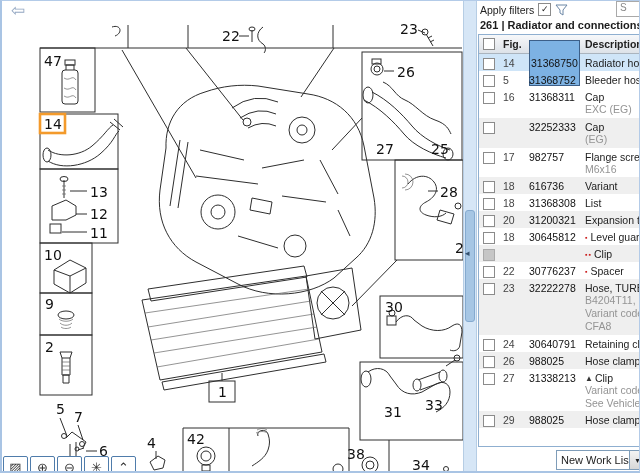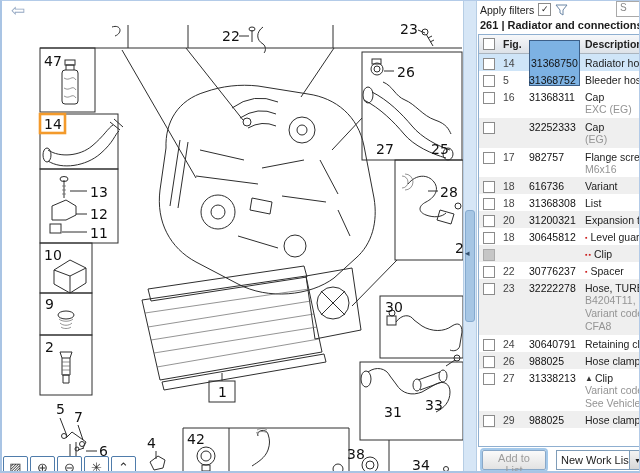--- a/index.html
+++ b/index.html
@@ -469,20 +469,19 @@
           <span class="cfig">29</span>
           <span class="cpart"><span style="font-style: normal;">988025</span></span>
           <div class="cdesc">
             <div class="dline"><span>Hose clamp</span></div>
           </div>
         </div>
       </div>
   </div>
 
   <div class="actions">
-    <button class="addbtn">Add to List</button>
     <div class="worklist">
       <span>New Work List</span>
       <span class="ddbtn">▾</span>
     </div>
 
   </div>
 </div>
 
 </body></html>

